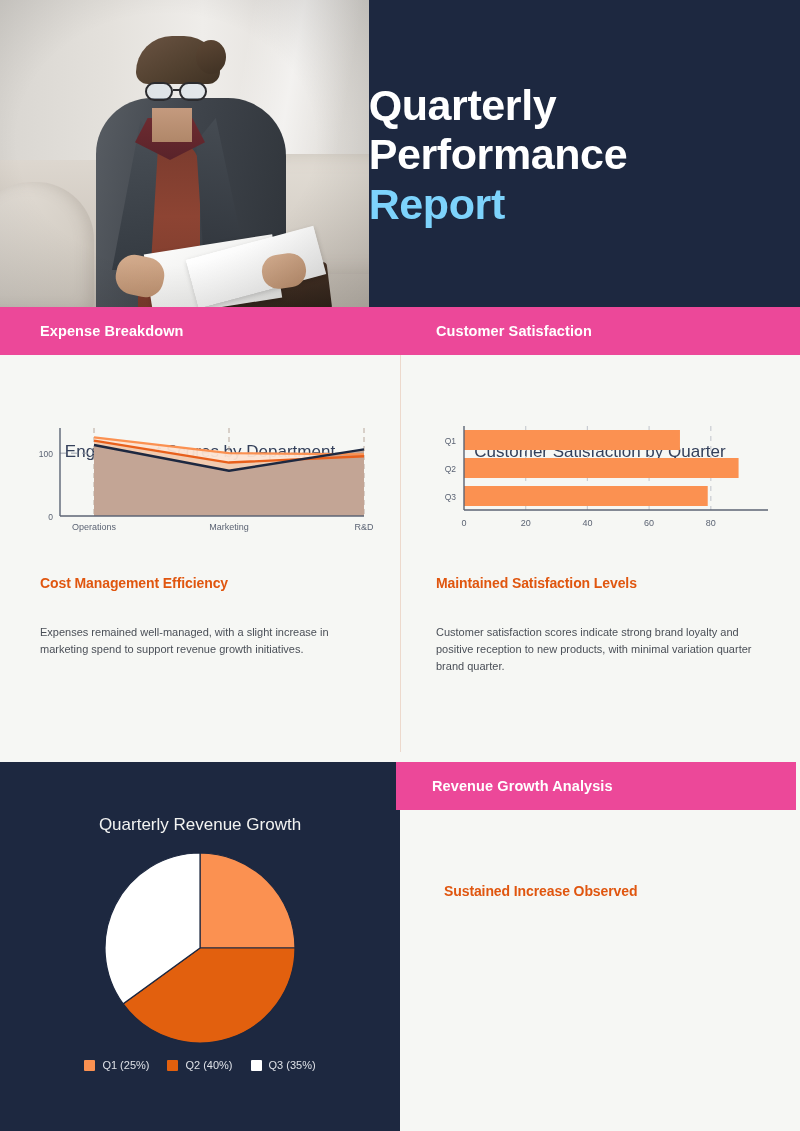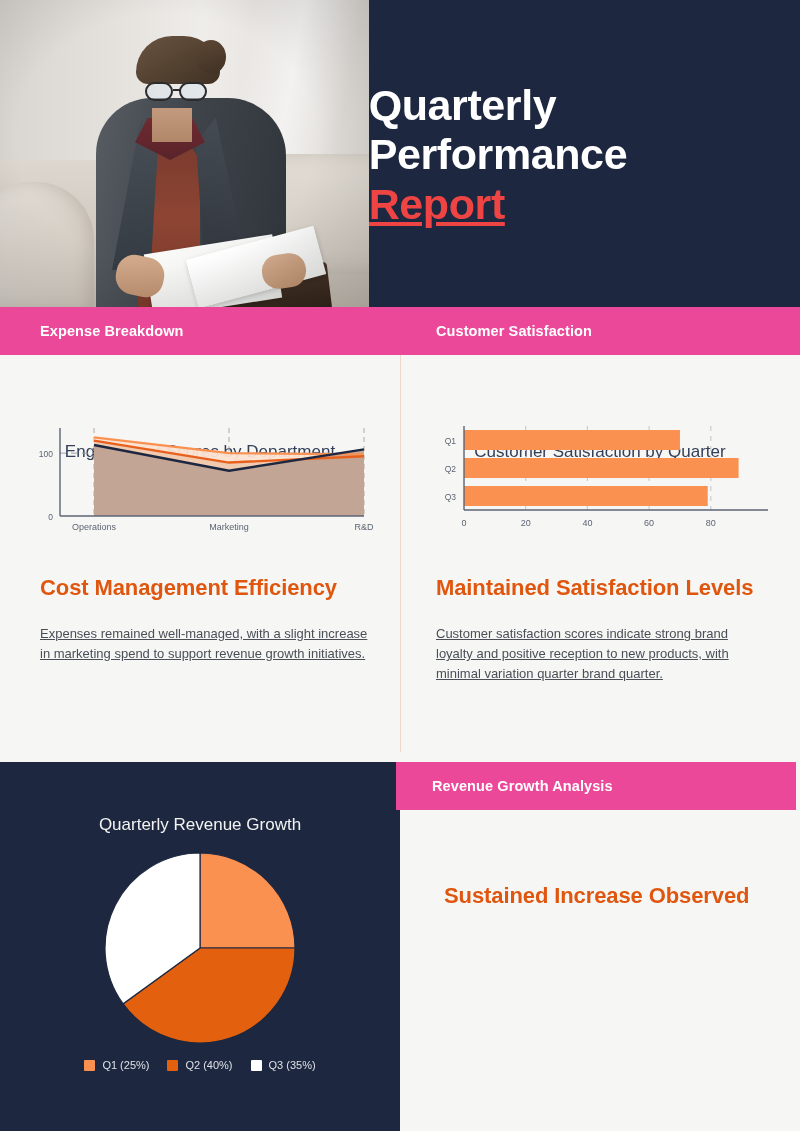--- a/index.html
+++ b/index.html
@@ -122,21 +122,21 @@
     border-radius:16px; background:linear-gradient(160deg,#d5ae90,#bb8f6e);
     transform:rotate(-8deg);
   }
   .ph-vig { position:absolute; inset:0; background:radial-gradient(ellipse at 45% 45%, rgba(0,0,0,0) 52%, rgba(0,0,0,.16) 100%); }
 
   .hero-title {
     width:468px; height:310px; background:#1D2840;
     display:flex; flex-direction:column; justify-content:center;
   }
   .hero-title .ln { font-size:43px; font-weight:bold; line-height:1.14; letter-spacing:-.4px; color:#FFFFFF; }
-  .hero-title .ln.accent { color:#ef4444;text-decoration:underline; }
+  .hero-title .ln.accent { color:#7dd3fc; }
 
   
   .banner { position:absolute; height:48px; background:#ec4899; display:flex; align-items:center; }
   .banner span { color:#FFFFFF; font-size:14.5px; font-weight:bold; letter-spacing:.1px; }
   #banner-left  { left:0;   top:307px; width:400px; padding-left:40px; }
   #banner-right { left:400px; top:307px; width:400px; padding-left:36px; }
   #banner-rev   { left:396px; top:762px; width:400px; padding-left:36px; }
 
   
   .panel { position:absolute; background:#F6F7F4; }
@@ -148,22 +148,22 @@
 
   
   .area-wrap { position:absolute; left:24px; top:418px; width:352px; height:120px; }
   .area-wrap svg { display:block; }
   .axlabel { fill:#5C6474; font-size:8.5px; font-family:"Liberation Sans", sans-serif; }
   .axlabel.mid { font-size:9px; }
 
   
   .bar-wrap { position:absolute; left:424px; top:418px; width:352px; height:125px; }
 
-  .headline { position:absolute; font-size:22px; font-weight:bold; color:#E0560F; letter-spacing:-.1px; }
-  .bodytext { position:absolute; font-size:13px; line-height:1.55; color:#4A4F57;text-decoration:underline; }
+  .headline { position:absolute; font-size:14px; font-weight:bold; color:#E0560F; letter-spacing:-.1px; }
+  .bodytext { position:absolute; font-size:11px; line-height:1.55; color:#4A4F57; }
   #headline-left  { left:40px;  top:575px; width:340px; }
   #body-left      { left:40px;  top:624px; width:330px; }
   #headline-right { left:436px; top:575px; width:340px; }
   #body-right     { left:436px; top:624px; width:320px; }
 
   
   #panel-dark { position:absolute; left:0; top:762px; width:400px; height:369px; background:#1D2840; }
   #panel-brlight { position:absolute; left:400px; top:810px; width:400px; height:321px; background:#F6F7F4; }
   #pie-title { position:absolute; left:0; top:815px; width:400px; text-align:center; color:#F2F3F1; font-size:17px; }
   #pie-wrap { position:absolute; left:103px; top:851px; width:194px; height:194px; }

